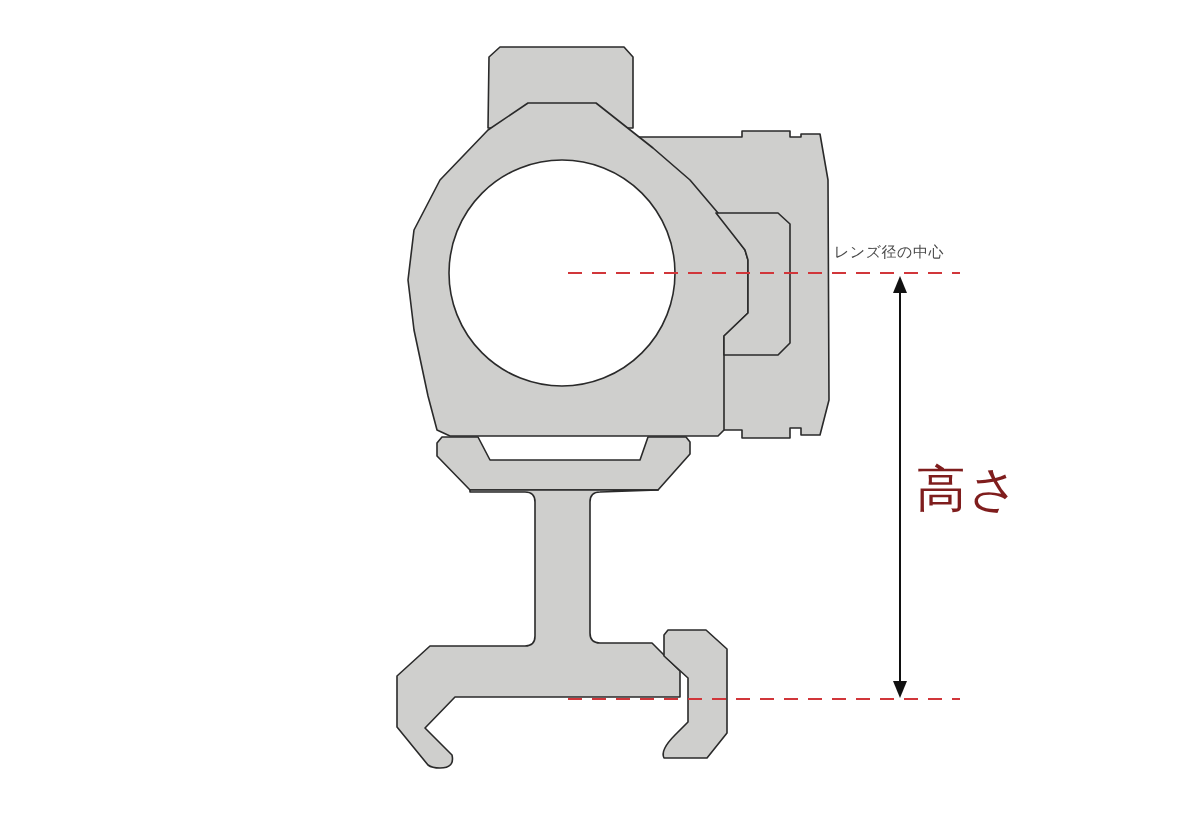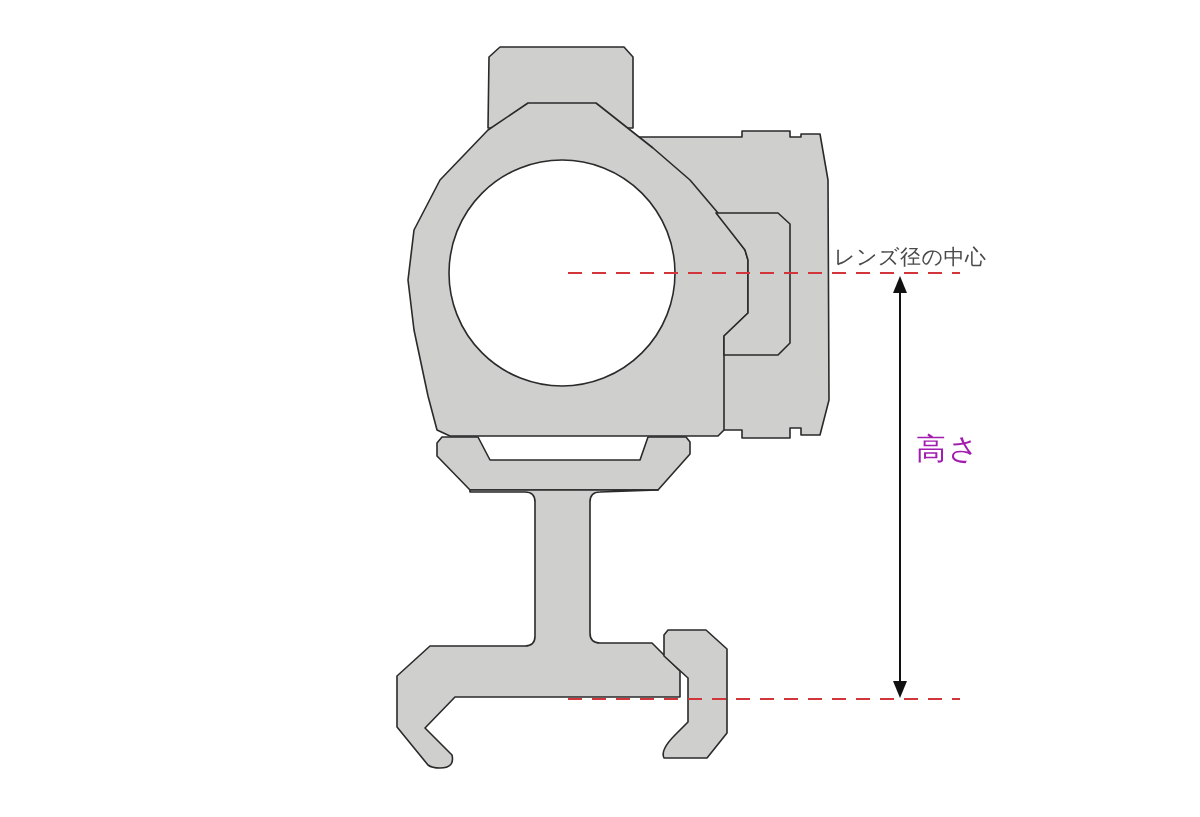--- a/index.html
+++ b/index.html
@@ -3,24 +3,24 @@
   <meta charset="utf-8">
   <style>
     html, body { margin: 0; padding: 0; background: #ffffff; }
     body { width: 1200px; height: 817px; position: relative; overflow: hidden;
            font-family: "DejaVu Sans", "Liberation Sans", sans-serif; }
     #diagram { position: absolute; left: 0; top: 0; width: 1200px; height: 817px; }
     .part { fill: #cfcfcd; stroke: #2a2a2a; stroke-width: 1.6; stroke-linejoin: round; }
     .lens { fill: #ffffff; stroke: #2a2a2a; stroke-width: 1.6; }
     .ref-line { stroke: #d1363a; stroke-width: 2.2; stroke-dasharray: 14 10; fill: none; }
     .dim-line { stroke: #111111; stroke-width: 2; }
-    .label-small { position: absolute; left: 834px; top: 243px; font-size: 21px;
+    .label-small { position: absolute; left: 834px; top: 243px; font-size: 15px;
                    color: #4a4a4a; white-space: nowrap; letter-spacing: 0.5px; }
-    .label-large { position: absolute; left: 916px; top: 429px; font-size: 30px;
-                   color: #a21caf; white-space: nowrap; letter-spacing: 2px; }
+    .label-large { position: absolute; left: 916px; top: 456px; font-size: 50px;
+                   color: #7f1d1d; white-space: nowrap; letter-spacing: 2px; }
   </style>
 </head>
 <body>
 
 <svg id="diagram" viewBox="0 0 1200 817" xmlns="http://www.w3.org/2000/svg">
 
   <path class="part" d="M500 47 L624 47 L633 57 L633 128 L488 128 L489 57 Z"></path>
 
   <path class="part" d="M600 137 L742 137 L742 131 L790 131 L790 137 L801 137 L801 134 L820 134
            L828 180 L829 400 L820 435 L801 435 L801 428 L790 428 L790 438 L742 438 L742 430 L700 430 Z"></path>

